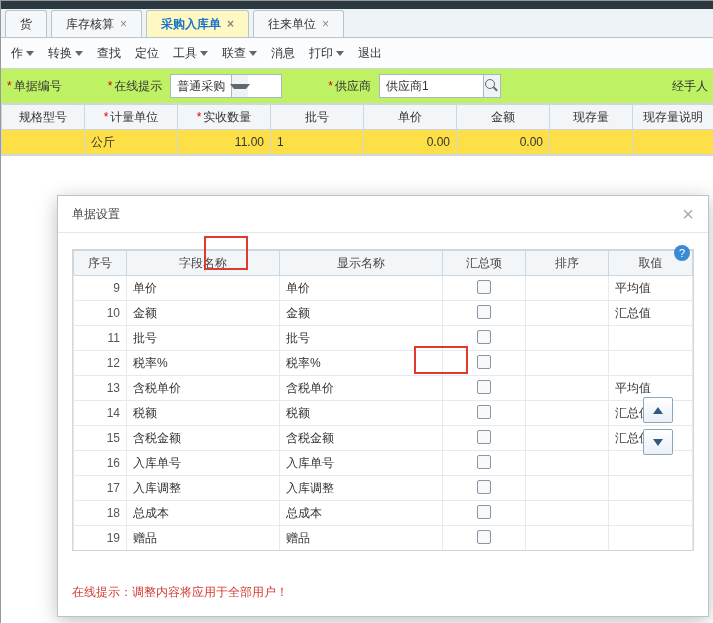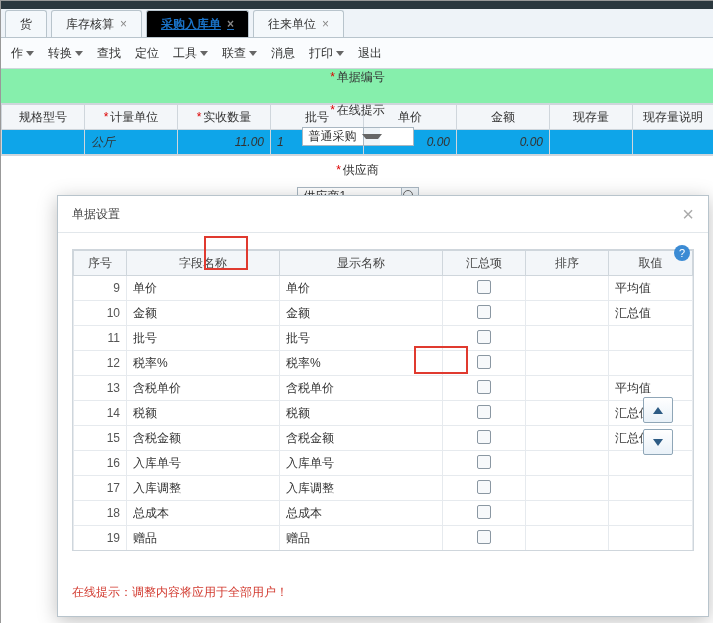--- a/index.html
+++ b/index.html
@@ -2,42 +2,42 @@
 <html><head>
 <meta charset="utf-8">
 <style>
   html,body{margin:0;padding:0;font-family:"Microsoft YaHei",Arial,sans-serif;font-size:12px;color:#333;background:#fff;}
   .root{width:713px;height:623px;position:relative;overflow:hidden;border:1px solid #999;}
   
   .titlebar{height:8px;background:#2b383f;}
   
   .maintabs{height:28px;background:#eef3f8;border-bottom:1px solid #b8c4cc;display:flex;align-items:flex-end;}
   .mtab{height:26px;line-height:26px;padding:0 14px;border:1px solid #b8c4cc;border-bottom:none;background:#f4f8fb;margin-left:4px;border-radius:3px 3px 0 0;display:flex;align-items:center;gap:6px;color:#333;cursor:pointer;}
-  .mtab.active{background:#000000;color:#1a73c8;font-weight:bold;text-decoration:underline;}
+  .mtab.active{background:#fef9c3;color:#1a73c8;font-weight:bold;}
   .mtab .x{color:#888;font-size:12px;cursor:pointer;}
   
   .menubar{height:30px;display:flex;align-items:center;gap:14px;padding:0 10px;border-bottom:1px solid #cfd6dc;background:#fafcfe;}
   .menuitem{display:flex;align-items:center;gap:3px;cursor:pointer;color:#333;}
   .caret{width:0;height:0;border-left:4px solid transparent;border-right:4px solid transparent;border-top:5px solid #666;}
   
-  .formrow{height:34px;display:flex;align-items:center;gap:8px;padding:0 6px;border-bottom:1px solid #cfd6dc;background:#86efac;flex-direction:column;}
+  .formrow{height:34px;display:flex;align-items:center;gap:8px;padding:0 6px;border-bottom:1px solid #cfd6dc;background:#bef264;}
   .req{color:#d00;margin-right:2px;}
   .lbl{white-space:nowrap;}
   input.tx{height:20px;border:1px solid #a9b7c2;padding:0 4px;font-size:12px;}
   .combo{display:flex;align-items:center;height:22px;border:1px solid #a9b7c2;background:#fff;}
   .combo span{padding:0 6px;}
   .combo .dd{width:16px;height:100%;border-left:1px solid #a9b7c2;background:#eef3f7;display:flex;align-items:center;justify-content:center;}
   .srch{width:16px;height:16px;display:inline-block;position:relative;}
   .srch::before{content:"";position:absolute;width:8px;height:8px;border:1.5px solid #666;border-radius:50%;left:1px;top:1px;}
   .srch::after{content:"";position:absolute;width:5px;height:1.5px;background:#666;transform:rotate(45deg);left:9px;top:10px;}
   
   .grid{border-bottom:1px solid #cfd6dc;}
   .grid table{border-collapse:collapse;width:100%;}
   .grid th,.grid td{border:1px solid #cfd6dc;height:24px;padding:0 6px;text-align:center;font-weight:normal;background:#f3f6f9;}
-  .grid td{background:#0ea5e9;font-style:italic;}
+  .grid td{background:#fde047;}
   .grid td.r{text-align:right;}
   .grid td.l{text-align:left;} 
   .modal{position:absolute;left:56px;top:194px;width:650px;height:420px;background:#fff;border:1px solid #b8c4cc;box-shadow:0 4px 18px rgba(0,0,0,0.25);}
   .mhdr{height:36px;display:flex;align-items:center;justify-content:space-between;padding:0 14px;border-bottom:1px solid #e2e7eb;}
   .mtitle{font-size:12px;color:#404040;}
   .mclose{color:#aaa;font-size:20px;cursor:pointer;}
   .mbody{padding:10px 14px 4px 14px;position:relative;height:calc(100% - 50px);box-sizing:border-box;}
   
   .itabs{display:flex;align-items:flex-end;height:24px;border-bottom:1px solid #b8c4cc;}
   .itab{height:22px;line-height:22px;padding:0 10px;border:1px solid #b8c4cc;border-bottom:none;background:#f6f8fa;margin-right:2px;cursor:pointer;border-radius:2px 2px 0 0;}

